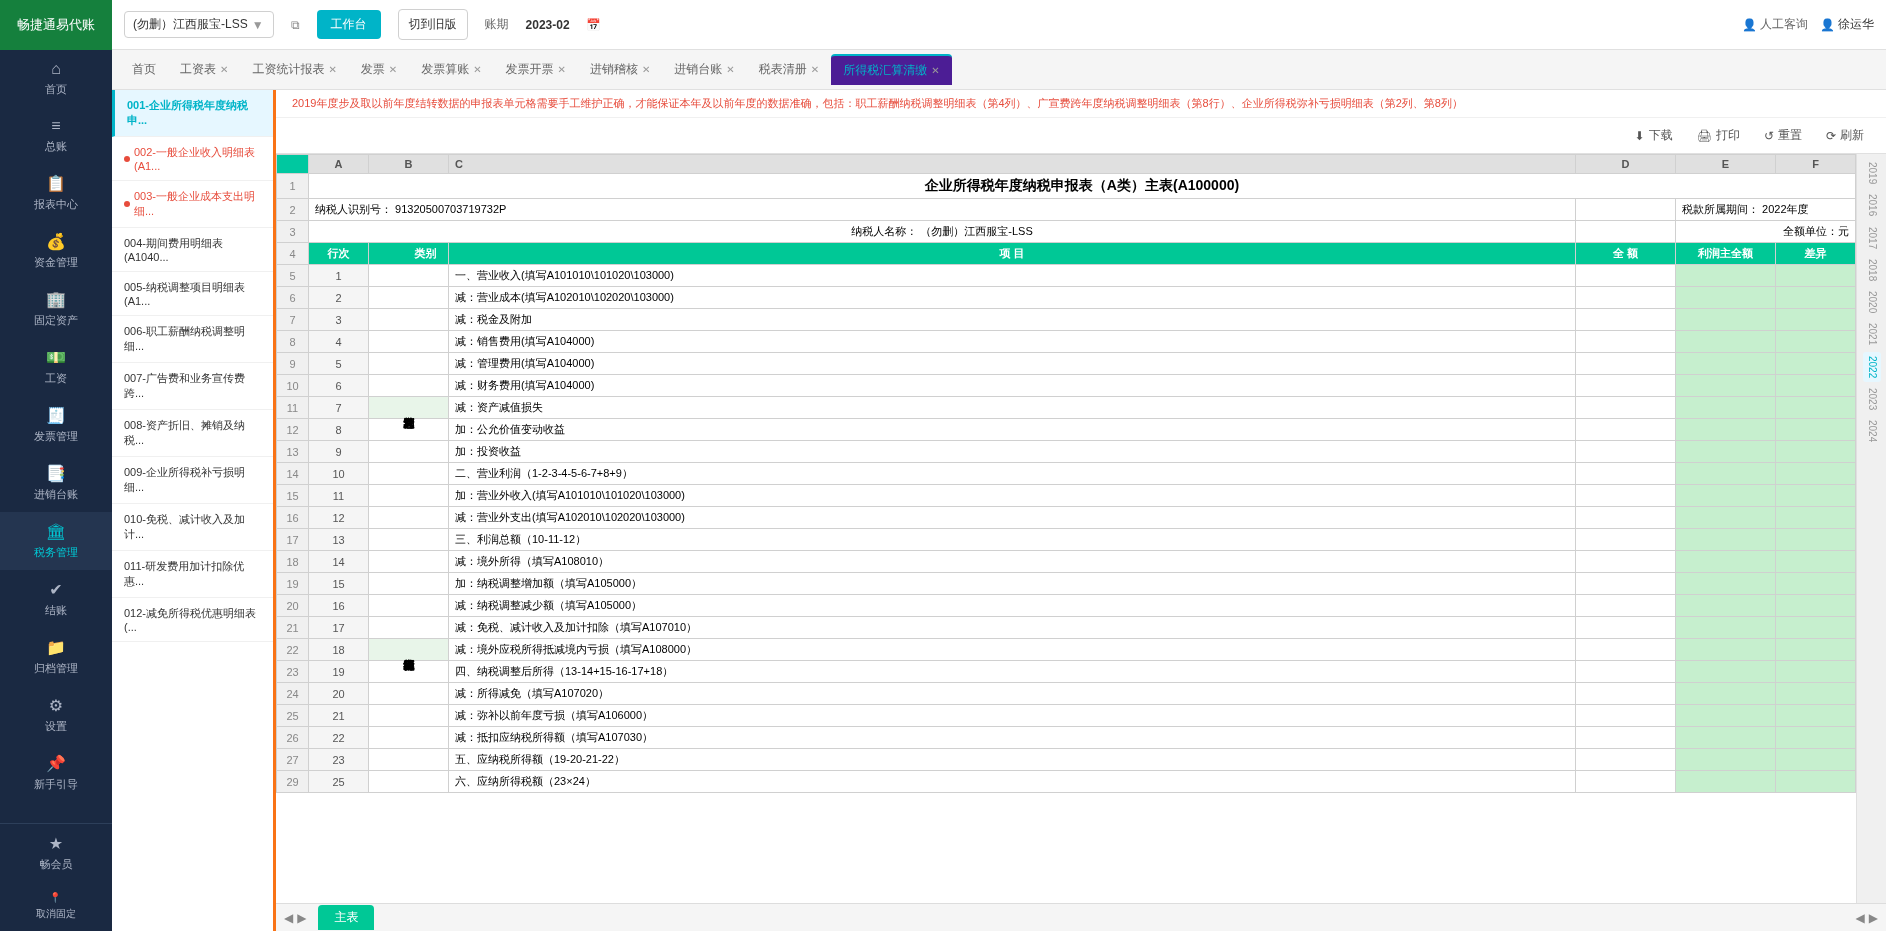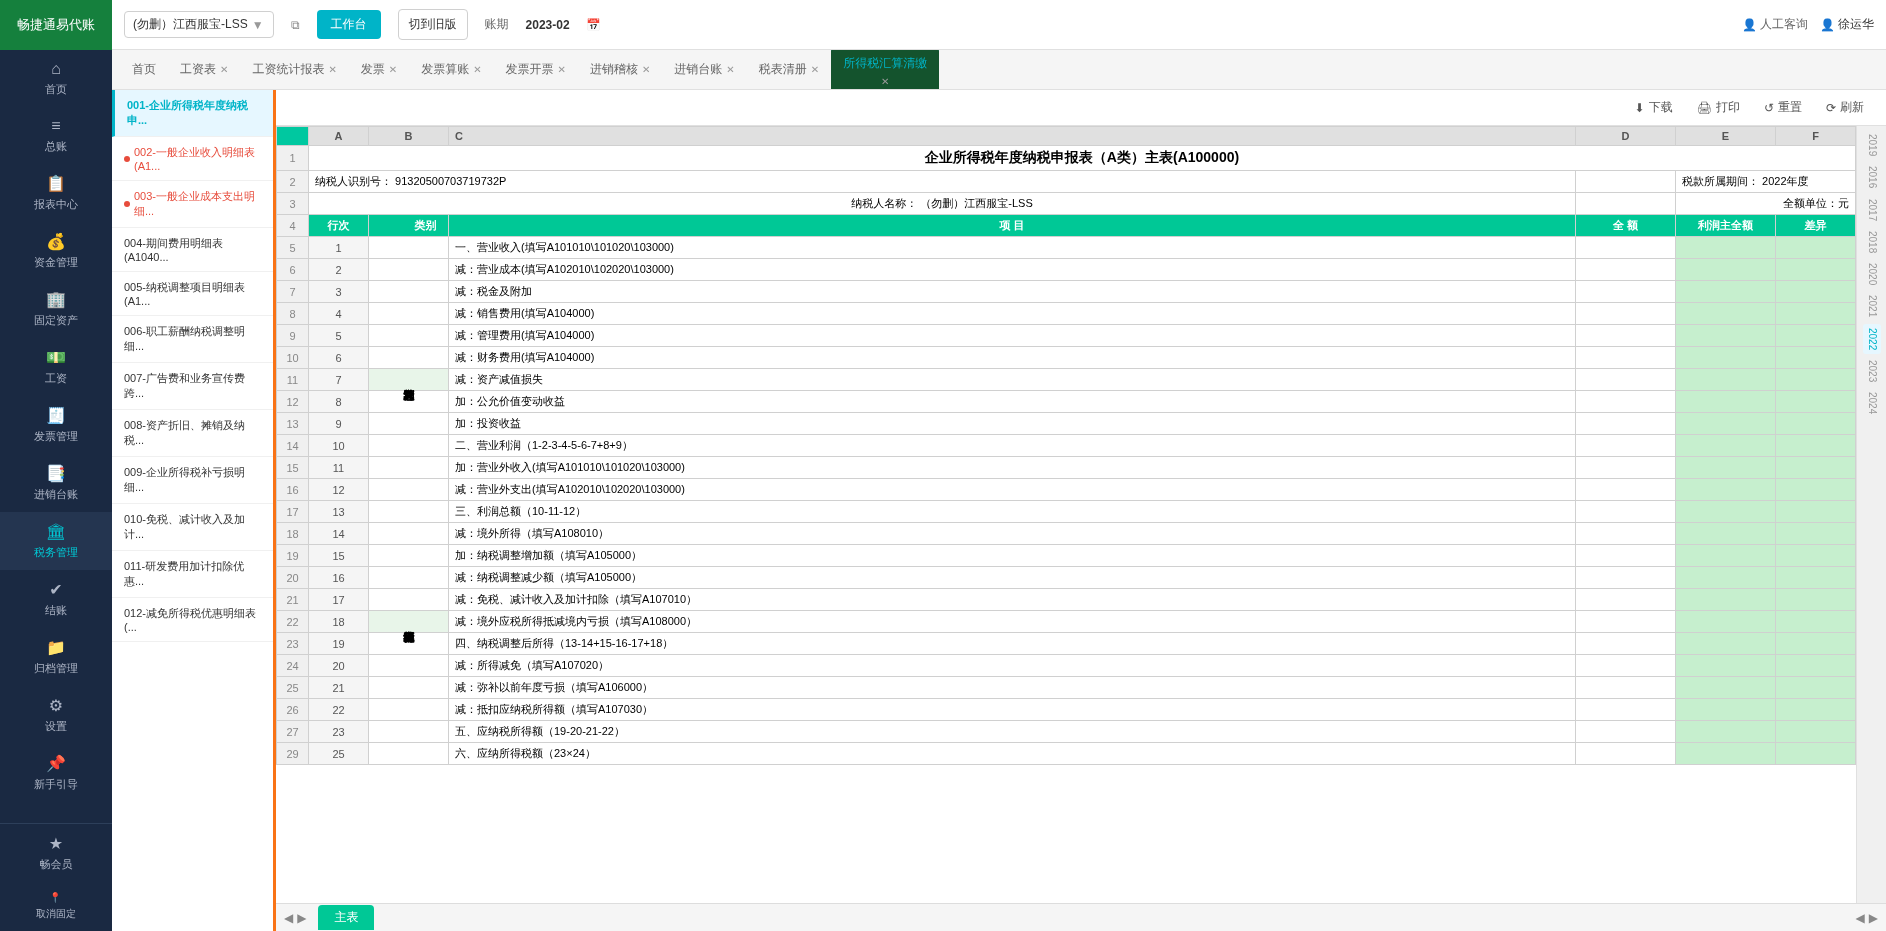--- a/index.html
+++ b/index.html
@@ -24,21 +24,21 @@
     .company-selector { display: flex; align-items: center; gap: 4px; border: 1px solid #d0d0d0; border-radius: 4px; padding: 4px 8px; cursor: pointer; font-size: 12px; color: #333; min-width: 150px; }
     .btn-workbench { background: #00b4c8; color: white; border: none; border-radius: 4px; padding: 6px 14px; cursor: pointer; font-size: 12px; }
     .btn-switch { background: white; color: #333; border: 1px solid #d0d0d0; border-radius: 4px; padding: 6px 10px; cursor: pointer; font-size: 12px; }
     .topbar-right { margin-left: auto; display: flex; align-items: center; gap: 12px; }
     .user-service { color: #666; font-size: 12px; cursor: pointer; display: flex; align-items: center; gap: 3px; }
     .user-name { color: #333; font-size: 12px; cursor: pointer; display: flex; align-items: center; gap: 3px; }
 
     
     .tabbar { height: 40px; background: #f5f5f5; display: flex; align-items: center; padding: 0 8px; border-bottom: 1px solid #e0e0e0; flex-shrink: 0; overflow-x: auto; }
     .tab { display: flex; align-items: center; padding: 6px 12px; font-size: 12px; color: #666; cursor: pointer; border-radius: 4px 4px 0 0; white-space: nowrap; gap: 4px; }
-    .tab.active { background: #14532d; color: #00b4c8; border-top: 2px solid #00b4c8; flex-direction: column; }
+    .tab.active { background: #4c1d95; color: #00b4c8; border-top: 2px solid #00b4c8; }
     .tab .close { color: #999; font-size: 10px; cursor: pointer; }
 
     
     .content-area { flex: 1; display: flex; overflow: hidden; }
 
     
     .left-panel { width: 164px; background: white; border-right: 3px solid #f97316; overflow-y: auto; flex-shrink: 0; }
     .left-panel-item { padding: 8px 12px; font-size: 11px; color: #333; cursor: pointer; border-bottom: 1px solid #f0f0f0; display: flex; align-items: center; gap: 4px; }
     .left-panel-item.active { background: #e6f7ff; color: #00b4c8; font-weight: bold; border-left: 3px solid #00b4c8; }
     .left-panel-item.error { color: #e74c3c; }
@@ -264,20 +264,23 @@
         <div class="left-panel-item">
           <span>011-研发费用加计扣除优惠...</span>
         </div>
         <div class="left-panel-item">
           <span>012-减免所得税优惠明细表(...</span>
         </div>
       </div>
 
       <div class="right-area">
 
+        <div class="warning-bar">
+          <span>2019年度步及取以前年度结转数据的申报表单元格需要手工维护正确，才能保证本年及以前年度的数据准确，包括：职工薪酬纳税调整明细表（第4列）、广宣费跨年度纳税调整明细表（第8行）、企业所得税弥补亏损明细表（第2列、第8列）</span>
+        </div>
 
         <div class="toolbar">
           <div class="toolbar-btn">
             <span>⬇</span>
             <span>下载</span>
           </div>
           <div class="toolbar-btn">
             <span>🖨</span>
             <span>打印</span>
           </div>

